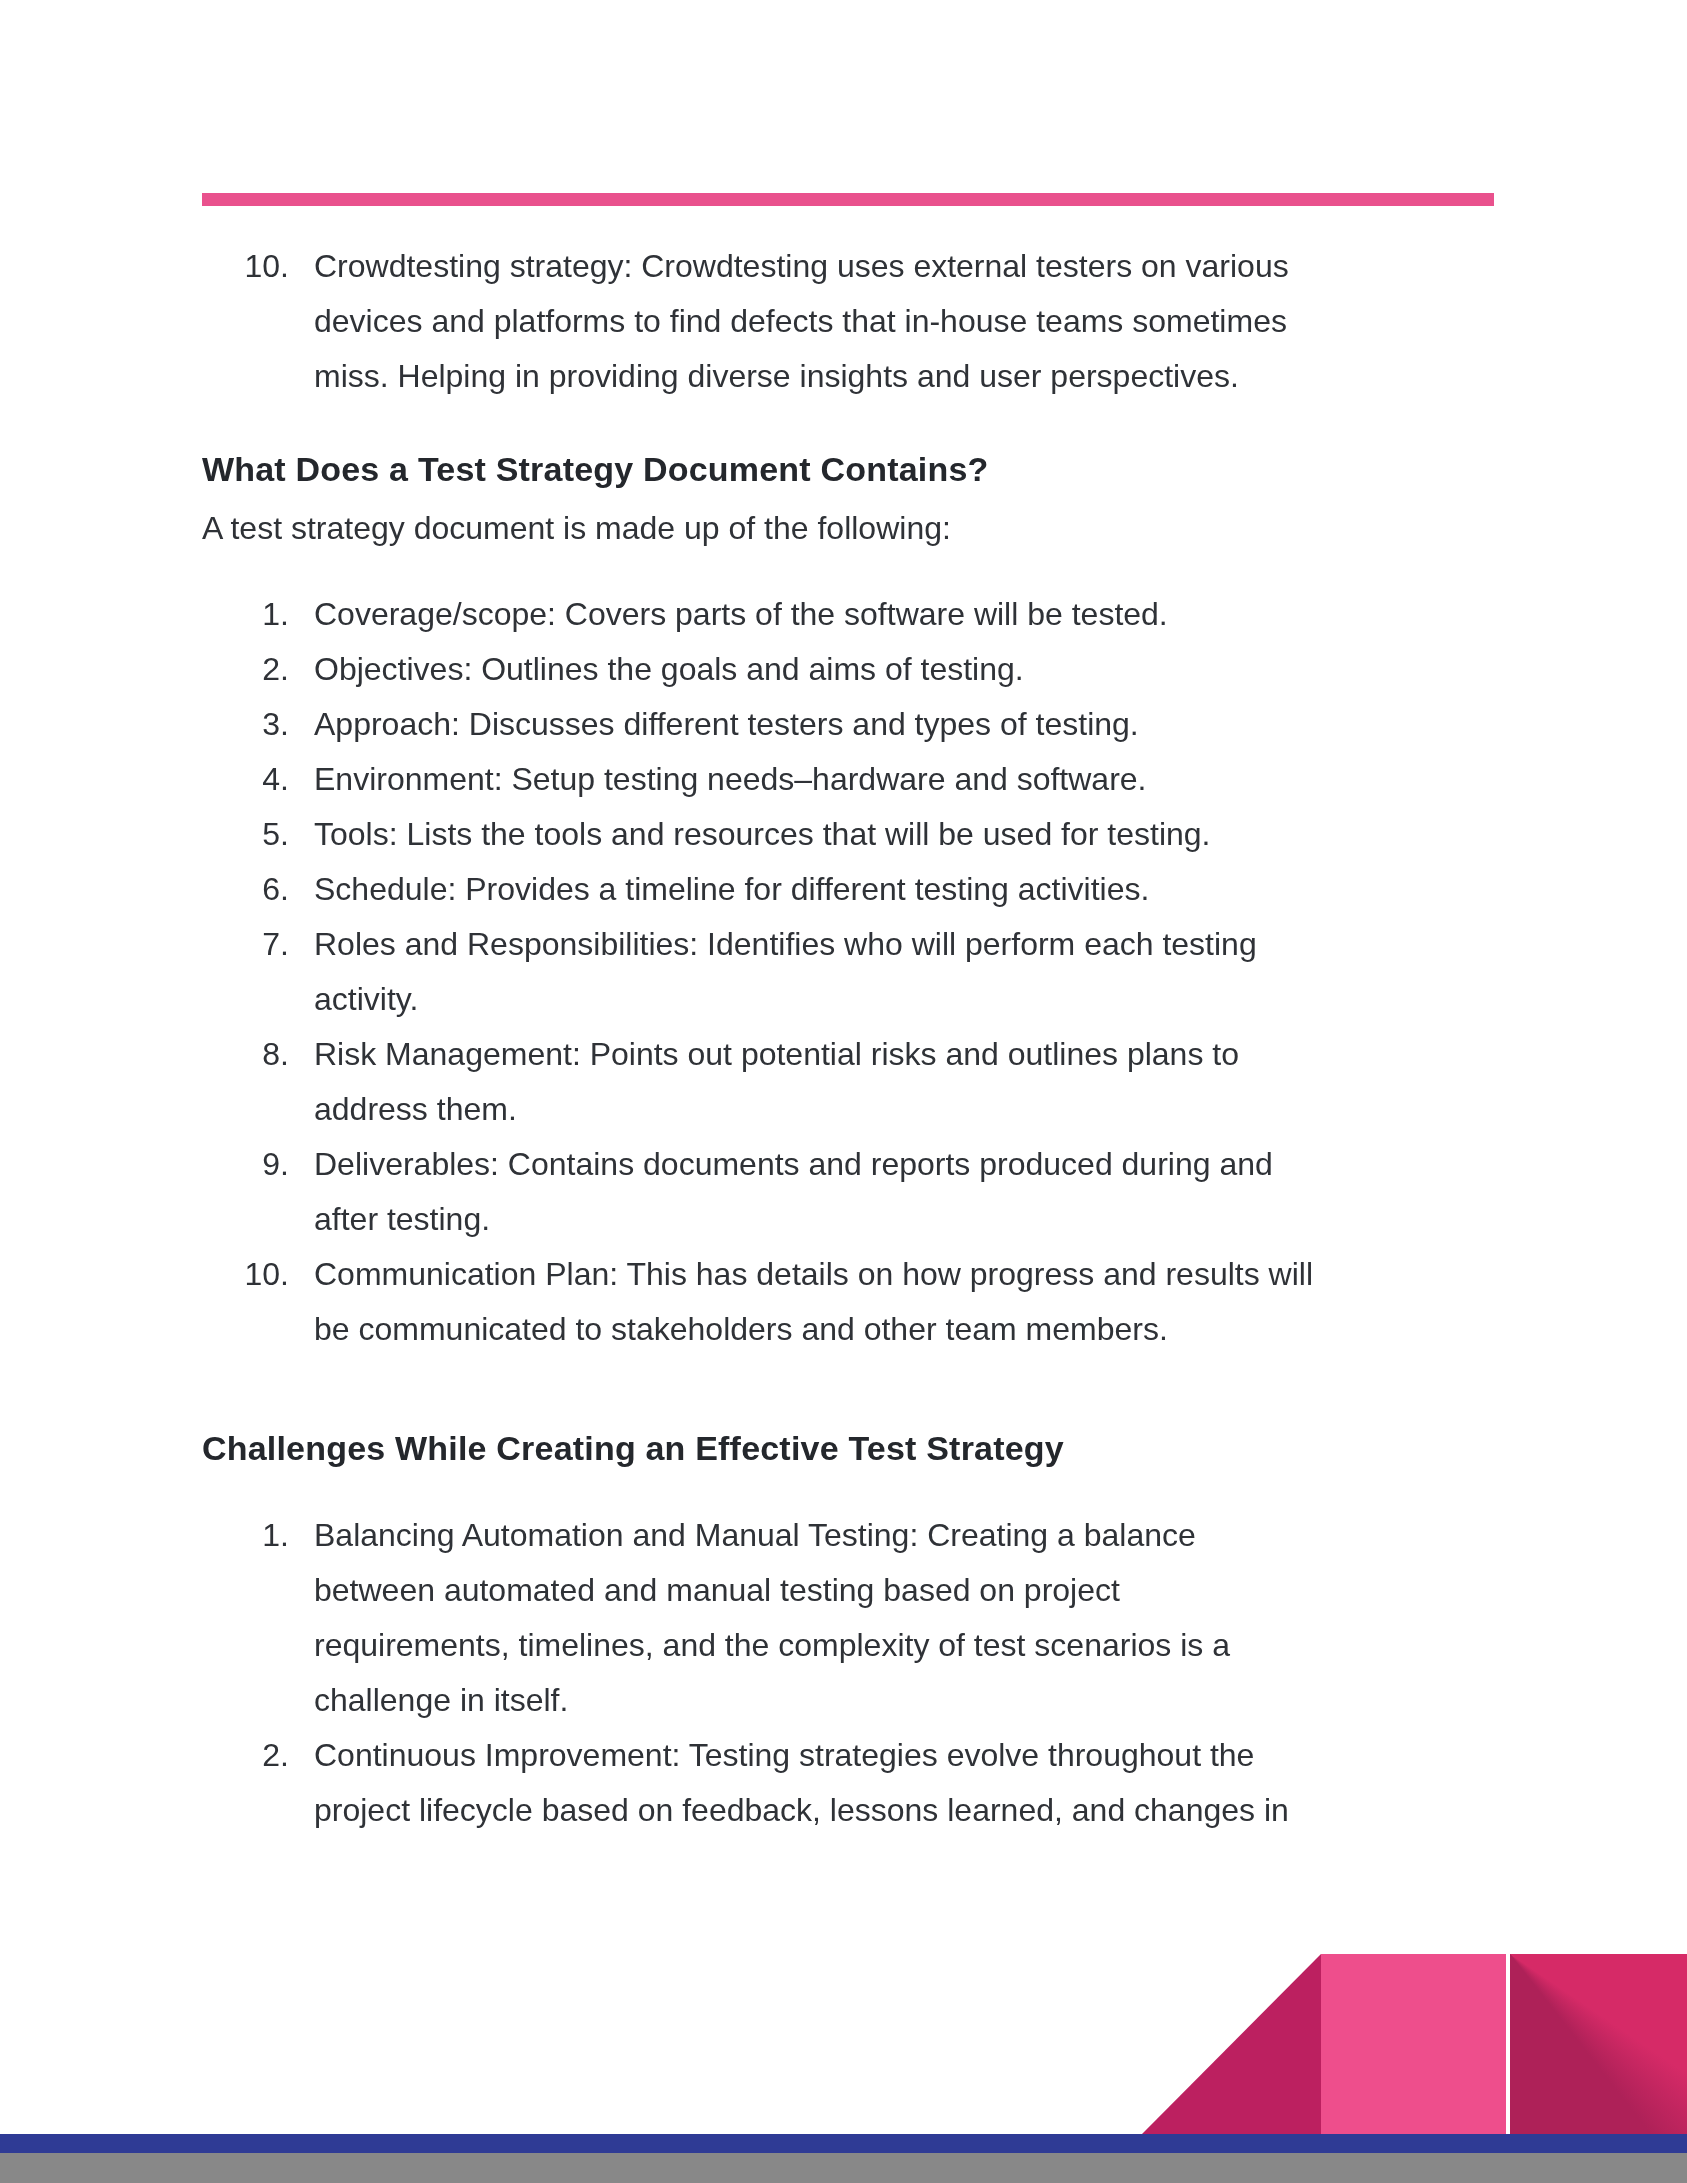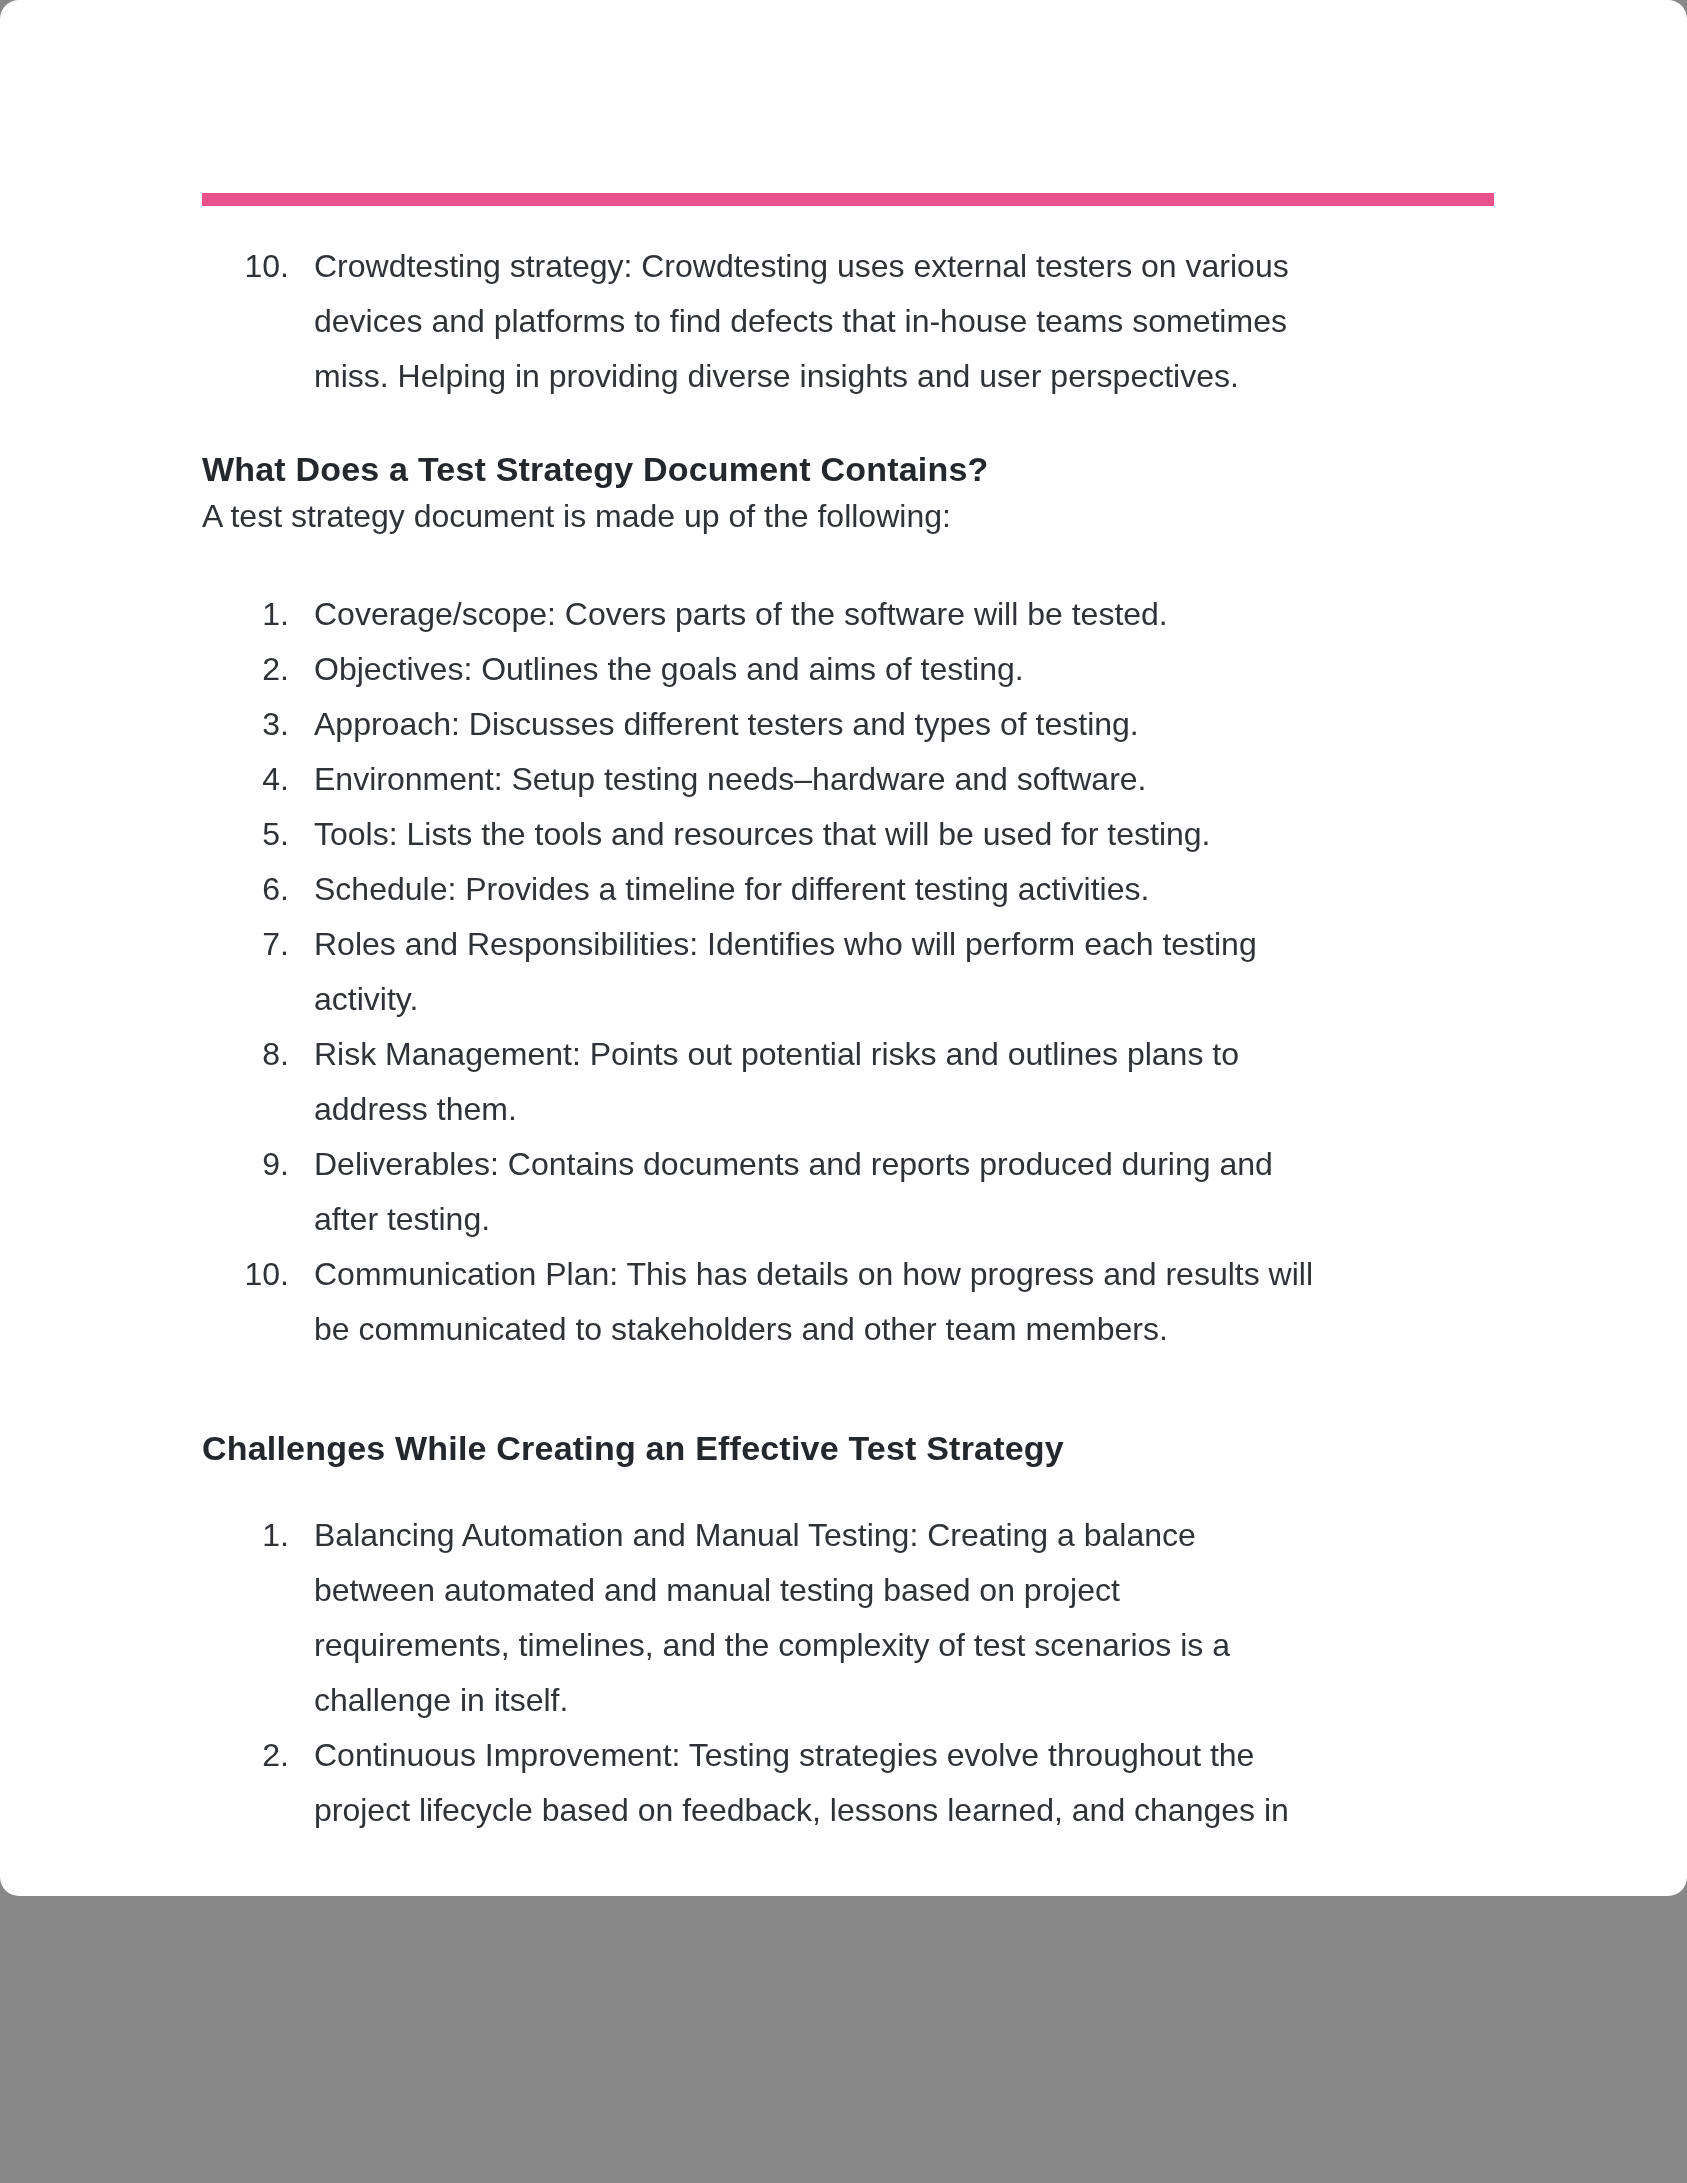--- a/index.html
+++ b/index.html
@@ -10,26 +10,25 @@
     --decor-shadow:#AE2158;
     --footer-blue:#2F3B95;
     --text:#2F3237;
     --heading:#24272C;
     --bg:#FFFFFF;
   }
   html,body{margin:0;padding:0;}
   body{background:#888;}
   .page{
     position:relative;
-    width:1687px;height:1896px;
+    width:1687px;height:2153px;
     background:var(--bg);
     overflow:hidden;
     font-family:"Liberation Sans", sans-serif;
     color:var(--text);
-    border-radius:19px;
   }
   .bar-top{
     position:absolute;left:202px;top:193px;width:1292px;height:13px;
     background:var(--accent);
   }
   .block{position:absolute;left:202px;width:1292px;}
   .body-text{font-size:32px;line-height:55px;font-weight:400;color:var(--text);}
   .li-row{display:flex;align-items:flex-start;}
   .li-num{
     flex:0 0 87px;width:87px;text-align:right;
@@ -77,21 +76,21 @@
   <div class="block" style="top:239px;">
     <div class="li-row">
       <div class="li-num">10.</div>
       <div class="li-txt">Crowdtesting strategy: Crowdtesting uses external testers on various
 devices and platforms to find defects that in-house teams sometimes
 miss. Helping in providing diverse insights and user perspectives.</div>
     </div>
   </div>
 
   <div class="block h-title" style="top:445px;">What Does a Test Strategy Document Contains?</div>
-  <div class="block lead body-text" style="top:492px;">A test strategy document is made up of the following:</div>
+  <div class="block lead body-text" style="top:504px;">A test strategy document is made up of the following:</div>
 
   <div class="block" style="top:587px;">
     <div class="li-row">
       <div class="li-num">1.</div>
       <div class="li-txt">Coverage/scope: Covers parts of the software will be tested.</div>
     </div>
     <div class="li-row">
       <div class="li-num">2.</div>
       <div class="li-txt">Objectives: Outlines the goals and aims of testing.</div>
     </div>

